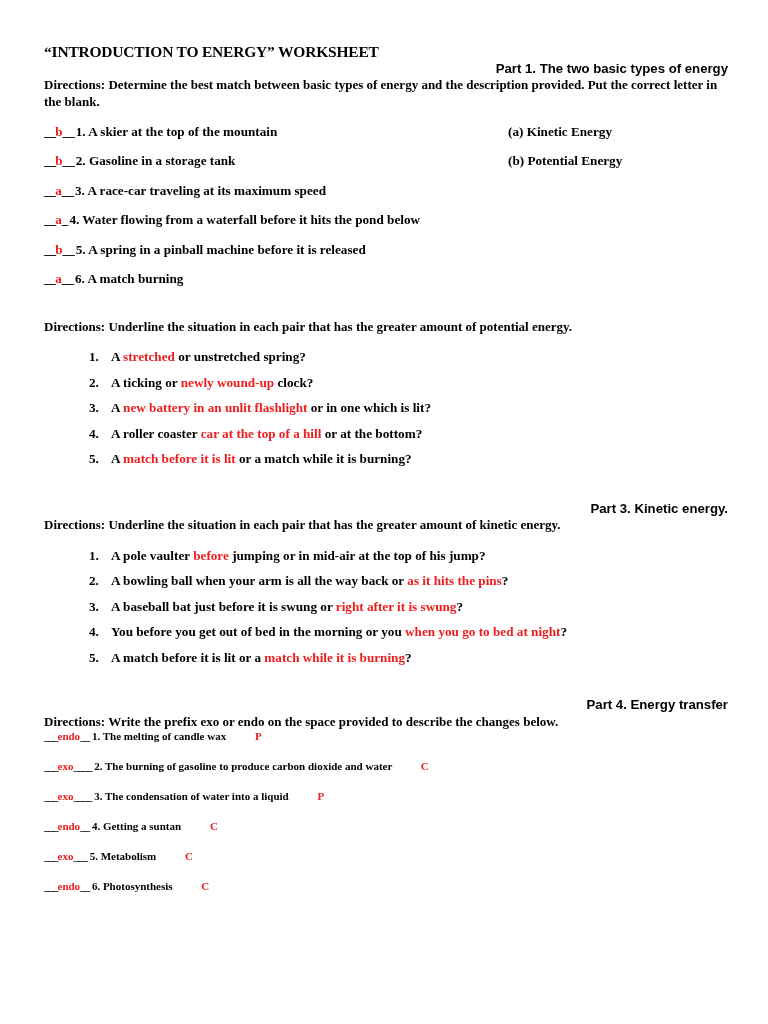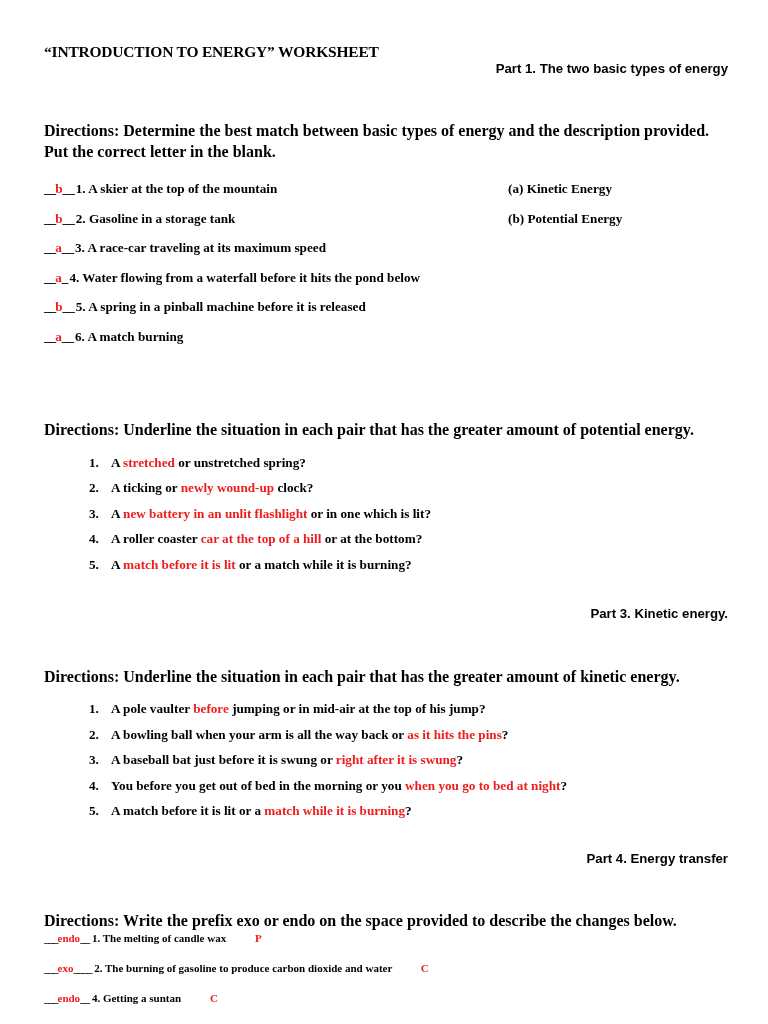--- a/index.html
+++ b/index.html
@@ -27,22 +27,23 @@
   .content {
     position: absolute;
     left: 44px;
     top: 42px;
     width: 684px;
   }
 
   
   .header-row {
     display: flex;
-    align-items: center;
+    align-items: flex-start;
     justify-content: flex-start;
+    flex-direction: column;
   }
   .doc-title {
     font-family: "Liberation Serif", "DejaVu Serif", serif;
     font-weight: bold;
     font-size: 15.5px;
     letter-spacing: -0.2px;
     white-space: nowrap;
     line-height: 1.15;
     padding-top: 1px;
   }
@@ -71,29 +72,28 @@
   .part-head {
     font-family: "Liberation Sans", "DejaVu Sans", sans-serif;
     font-weight: bold;
     font-size: 13.2px;
     line-height: 1.25;
     white-space: nowrap;
     text-align: right;
   }
   .directions {
     font-family: "Liberation Serif", "DejaVu Serif", serif;
-    font-size: 16px;
+    font-size: 13px;
     font-weight: bold;
     line-height: 1.28;
-    margin-top: 44px;
   }
 
   
   .p1-list {
-    margin-top: 19px;
+    margin-top: 13px;
   }
   .p1-row {
     position: relative;
     font-family: "Liberation Serif", "DejaVu Serif", serif;
     font-weight: bold;
     font-size: 13.2px;
     height: 29.5px;
     white-space: nowrap;
   }
   .p1-blank {
@@ -275,20 +275,26 @@
         <span class="sp-wide"></span><span class="p4-mark">P</span>
       </div>
 
       <div class="p4-row">
         <span class="p4-blank"><span class="bar">___</span><span class="red">exo</span><span class="bar">____</span></span>
         <span>2.</span>
         <span>The burning of gasoline to produce carbon dioxide and water</span>
         <span class="sp-wide"></span><span class="p4-mark">C</span>
       </div>
 
+      <div class="p4-row">
+        <span class="p4-blank"><span class="bar">___</span><span class="red">exo</span><span class="bar">____</span></span>
+        <span>3.</span>
+        <span>The condensation of water into a liquid</span>
+        <span class="sp-wide"></span><span class="p4-mark">P</span>
+      </div>
 
       <div class="p4-row">
         <span class="p4-blank"><span class="bar">___</span><span class="red">endo</span><span class="bar">__</span></span>
         <span>4.</span>
         <span>Getting a suntan</span>
         <span class="sp-wide"></span><span class="p4-mark">C</span>
       </div>
 
       <div class="p4-row">
         <span class="p4-blank"><span class="bar">___</span><span class="red">exo</span><span class="bar">___</span></span>

